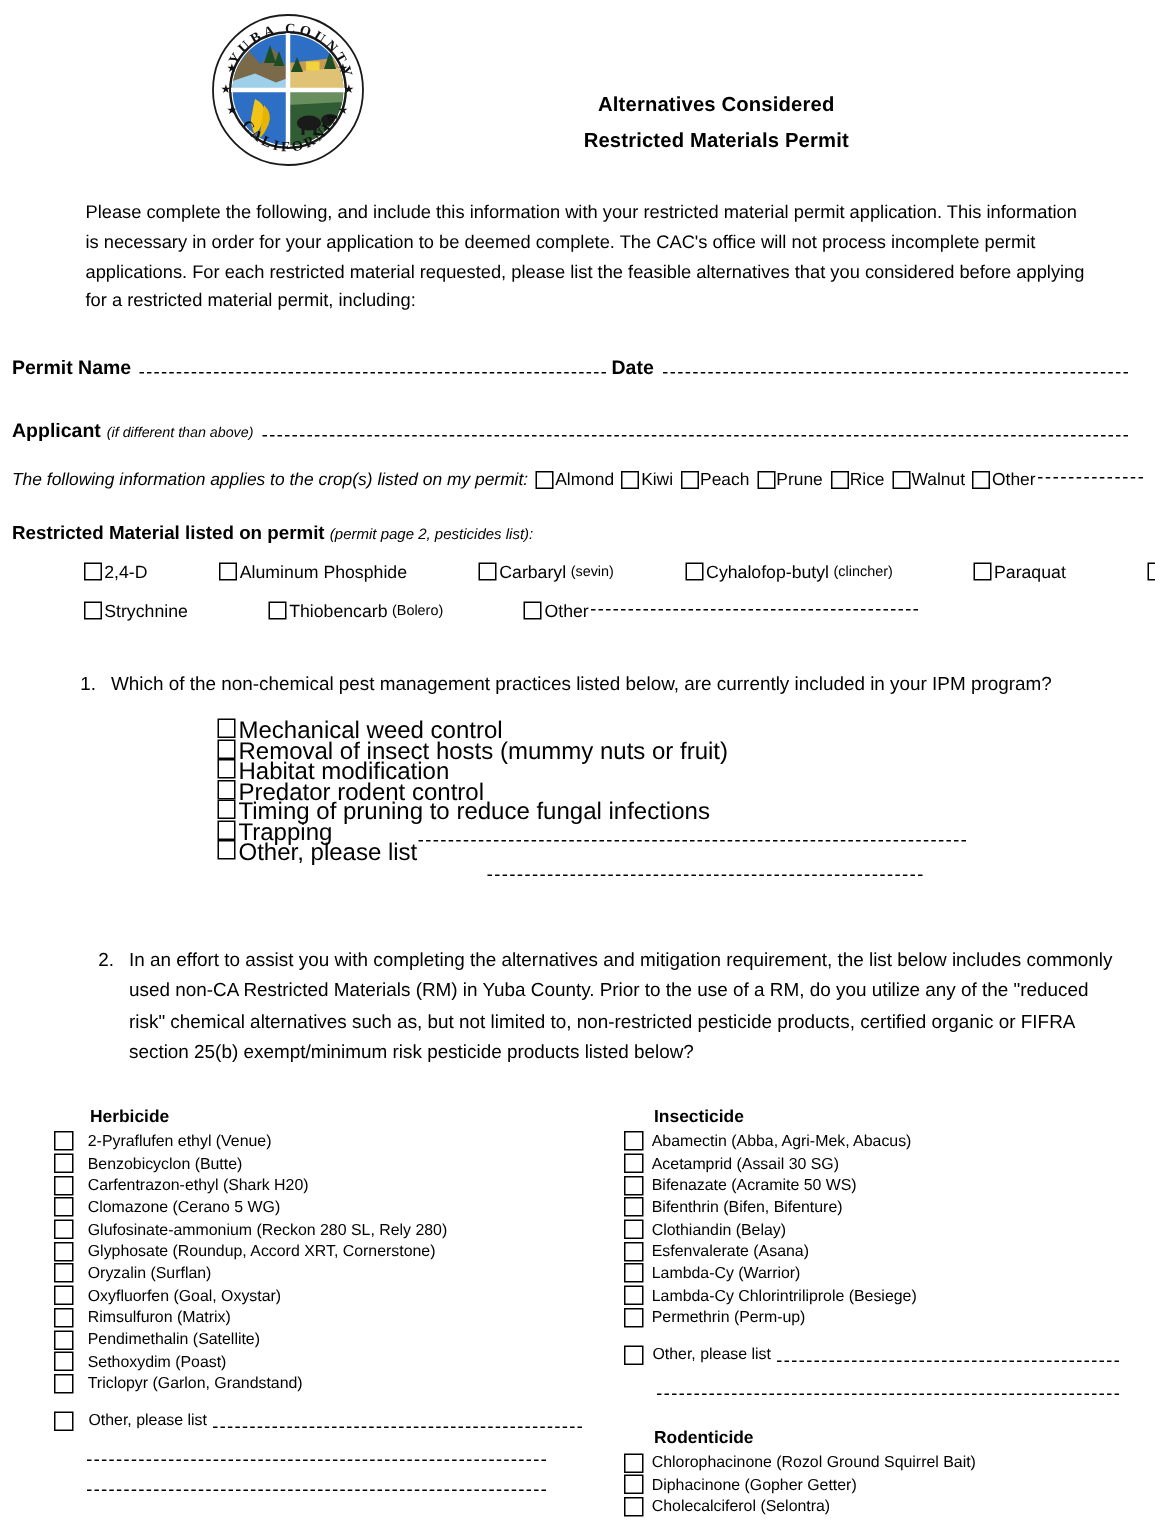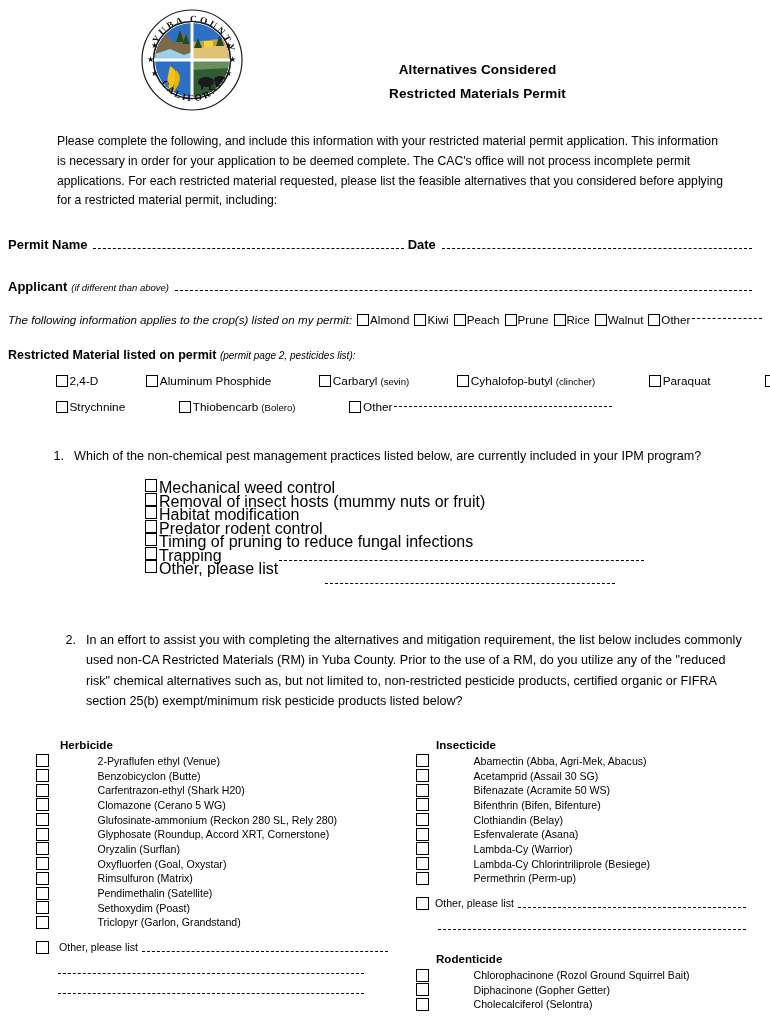--- a/index.html
+++ b/index.html
@@ -168,21 +168,20 @@
     margin-left: 24px;
     margin-bottom: 3px;
   }
   .col-right .cat-head { margin-left: 20px; }
 
   .pitem {
     display: flex;
     align-items: center;
     font-size: 10.6px;
     height: 14.7px;
-    gap: 39px;
   }
   .pitem .cbx {
     width: 12.5px; height: 13px;
     border: 1.4px solid #000;
     background: #fff;
     flex: 0 0 12.5px;
   }
   .col-left .pitem .cbx { margin-right: 10px; }
   .col-right .pitem .cbx { margin-right: 6px; }
 

